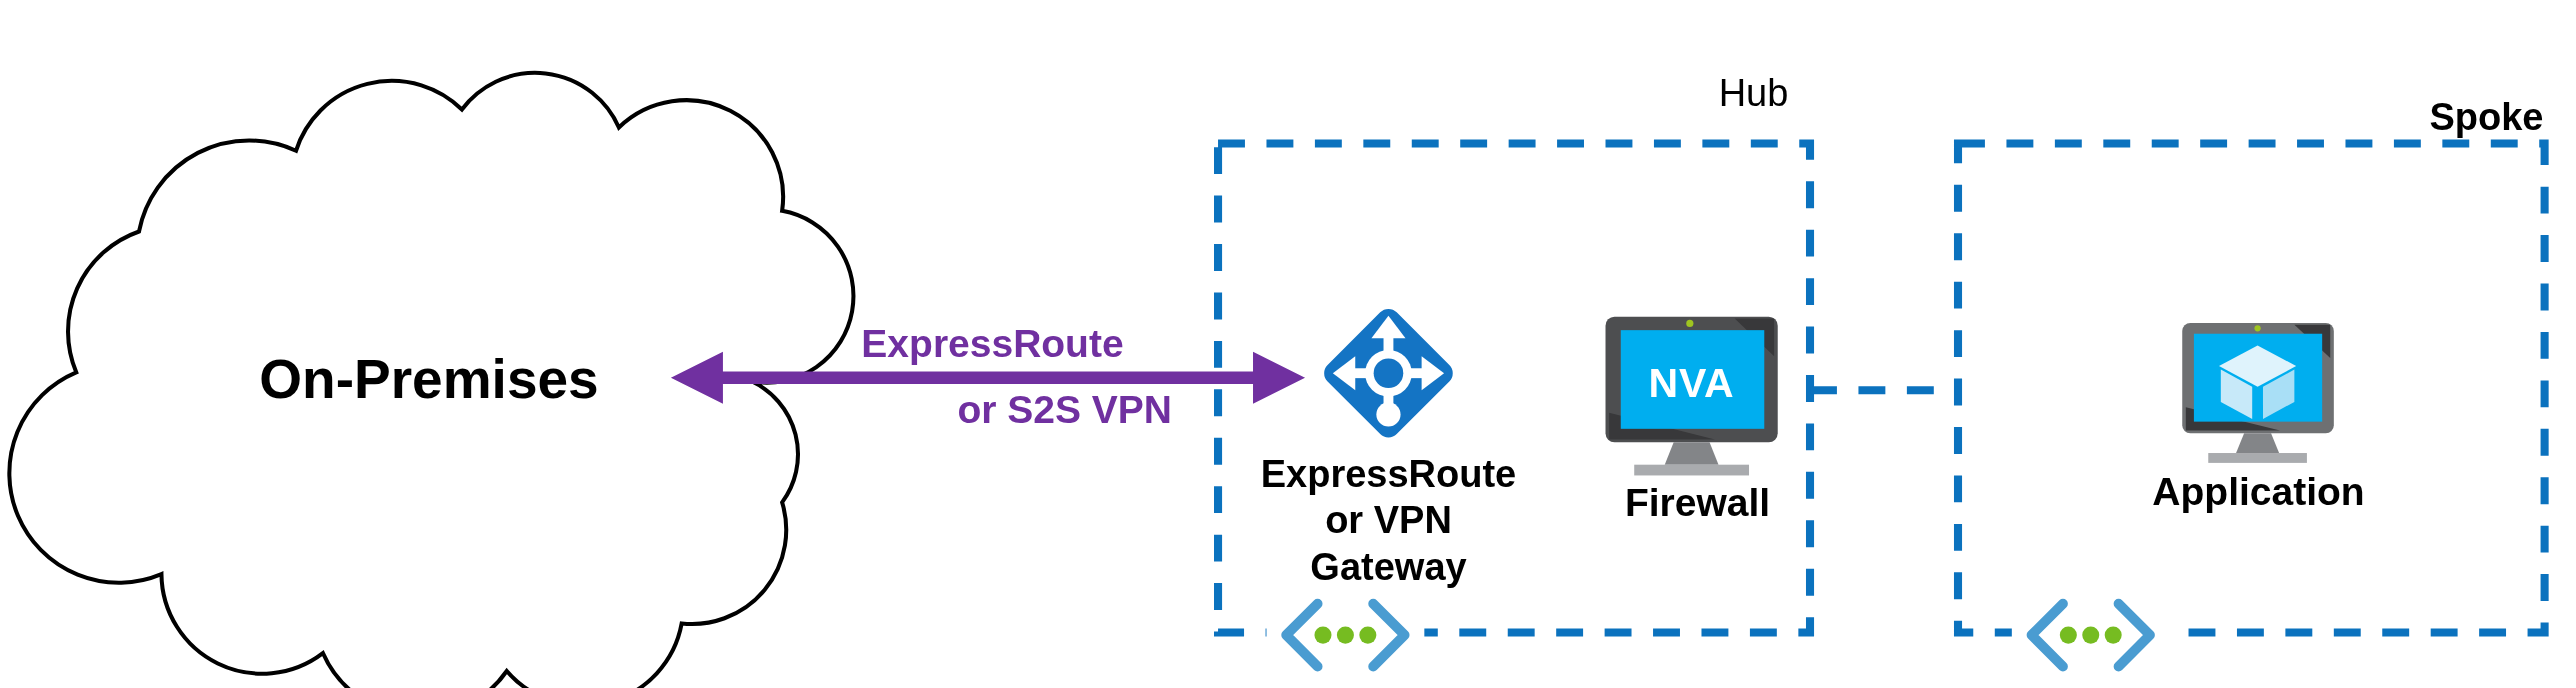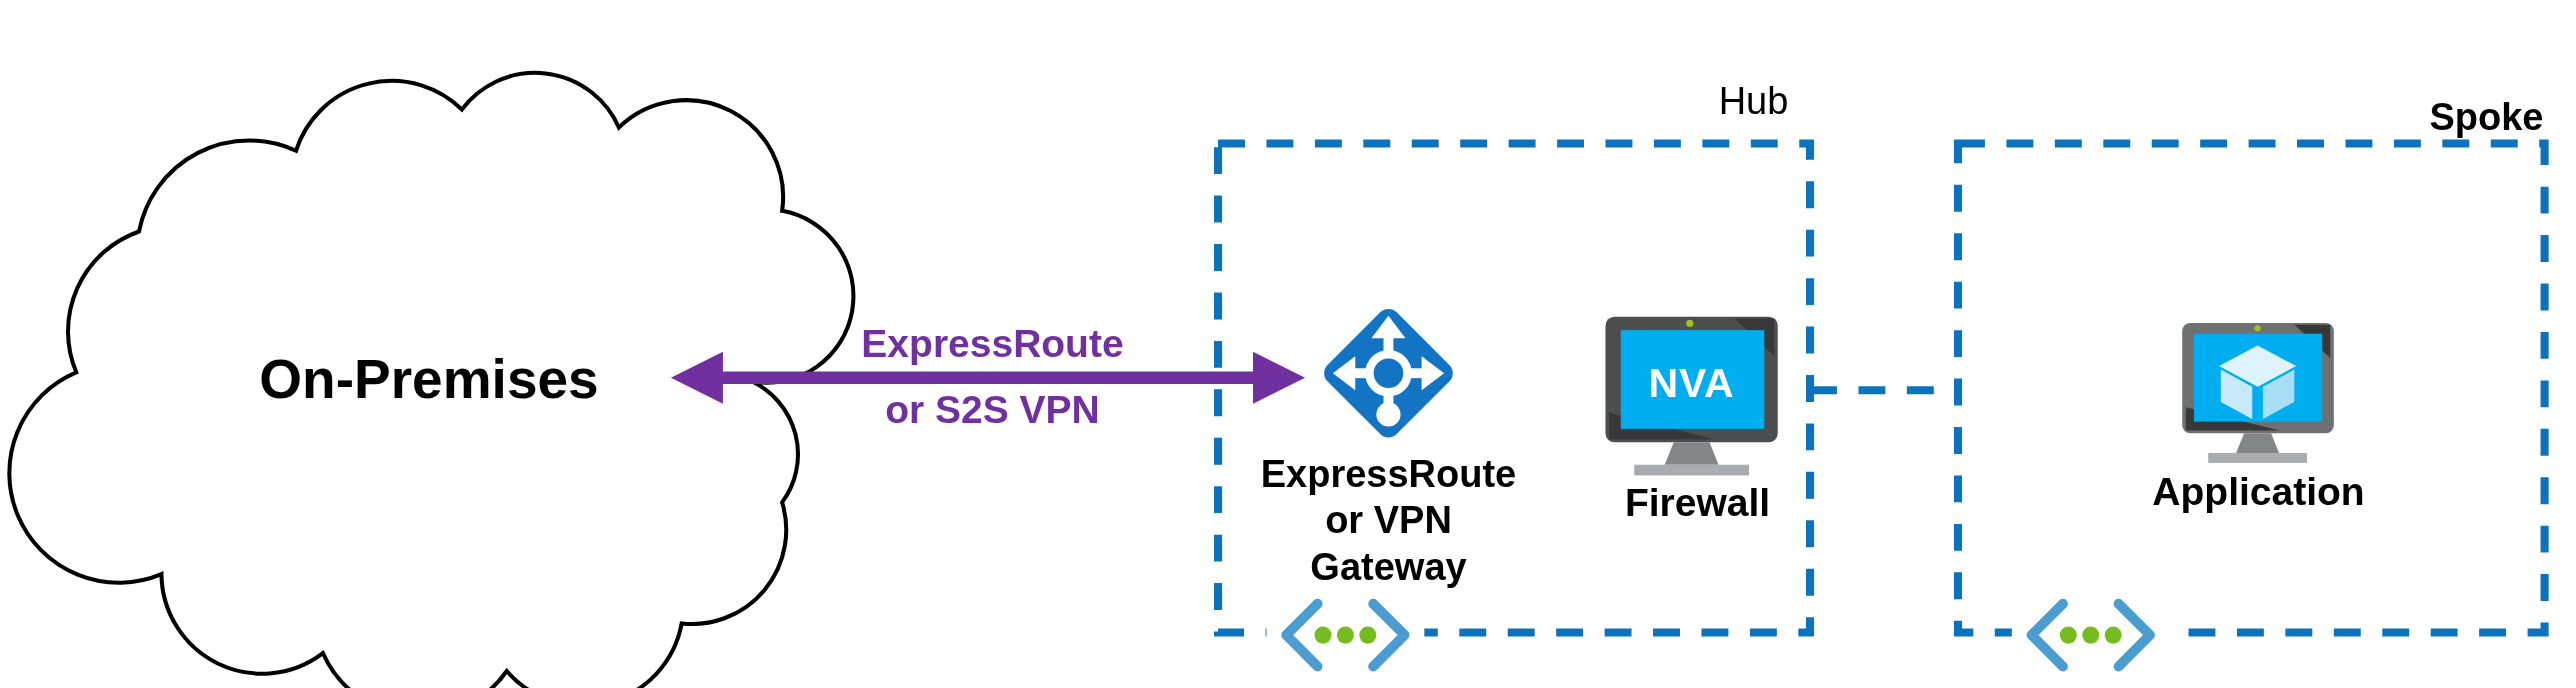--- a/index.html
+++ b/index.html
@@ -38,23 +38,23 @@
   .bracket{fill:none;stroke:var(--vnet-bracket-blue);stroke-width:11;stroke-linecap:round;stroke-linejoin:round;}
   .dot{fill:var(--vnet-dot-green);}
   .cube-top{fill:#dff3fc;}
   .cube-left{fill:#c7e9f9;}
   .cube-right{fill:#a9dff6;}
 
   .lbl{position:absolute;text-align:center;color:var(--text-black);line-height:1.15;white-space:nowrap;}
   .bold{font-weight:bold;}
   .lbl-onprem{left:205px;top:348px;width:448px;font-size:55px;}
   .lbl-conn1{left:813px;top:322px;width:359px;font-size:39px;color:var(--arrow-purple);}
-  .lbl-conn2{left:813px;top:388px;width:359px;font-size:39px;color:var(--arrow-purple);}
+  .lbl-conn2{left:813px;top:388px;width:359px;font-size:39px;color:var(--arrow-purple);text-align:right;}
   .lbl-gateway{left:1209px;top:451px;width:359px;font-size:38px;line-height:1.22;white-space:pre-line;}
-  .lbl-hub{left:1664px;top:80px;width:179px;font-size:38px;font-weight:normal;}
+  .lbl-hub{left:1664px;top:72px;width:179px;font-size:38px;font-weight:normal;}
   .lbl-spoke{left:2397px;top:96px;width:179px;font-size:38px;font-weight:bold;}
   .lbl-nva{left:1602px;top:360px;width:179px;font-size:41px;color:#ffffff;letter-spacing:0.9px;}
   .lbl-firewall{left:1518px;top:481px;width:359px;font-size:39px;}
   .lbl-application{left:2079px;top:470px;width:359px;font-size:39px;text-align:center;}
 </style>
 </head>
 <body>
 
 <div id="canvas">
 

